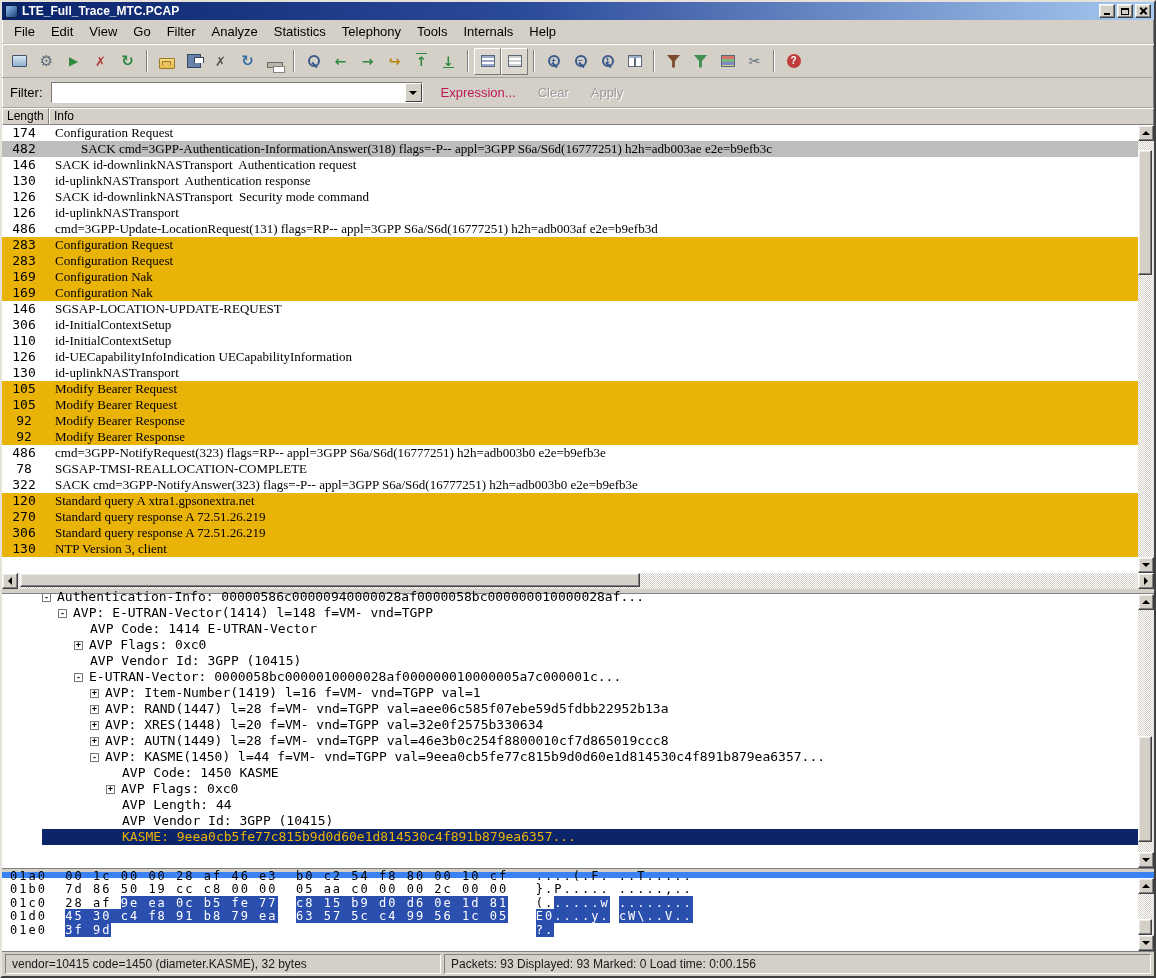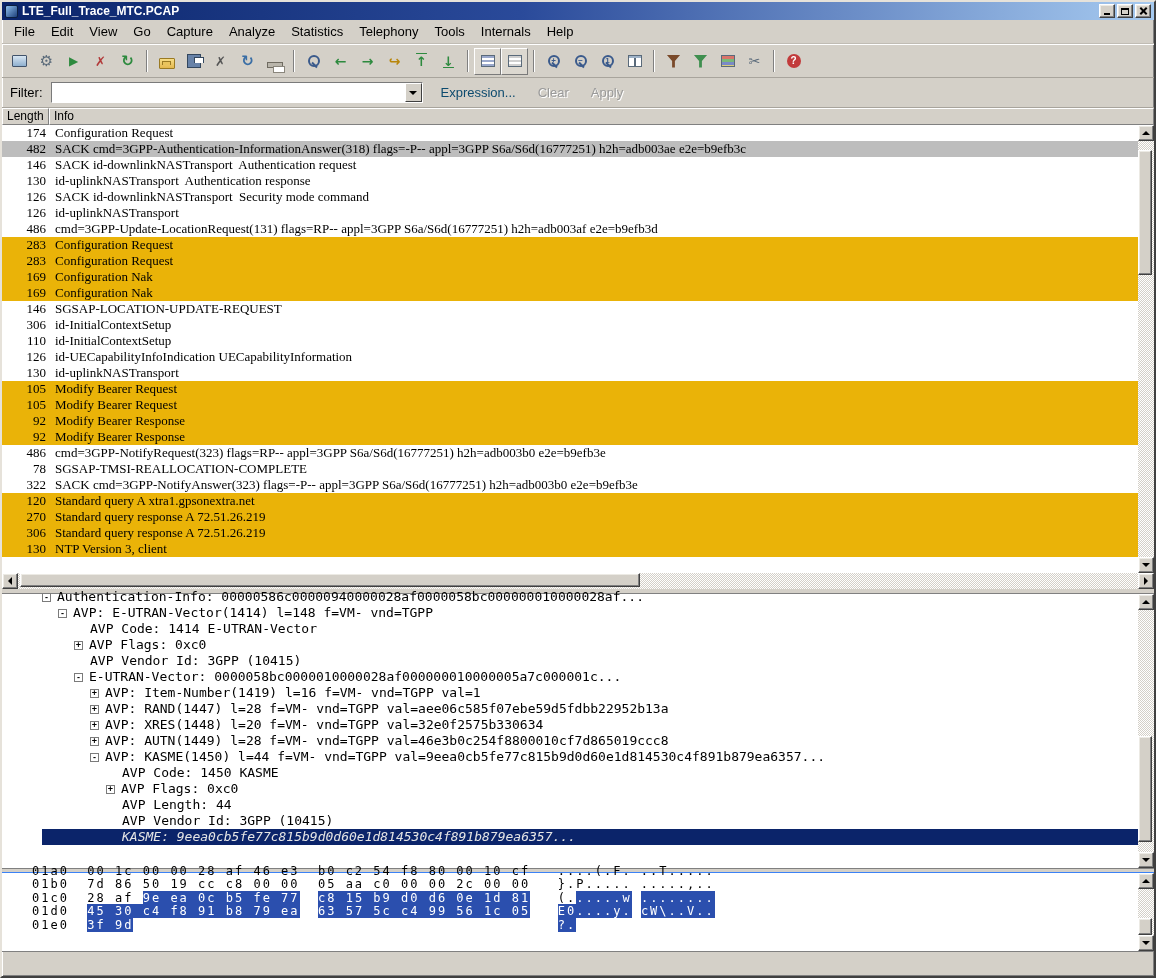--- a/index.html
+++ b/index.html
@@ -100,37 +100,37 @@
   .filter-label { padding:2px 8px 2px 2px; }
   .filter-combo { width:372px; height:21px; background:#fff; display:flex;
     border:1px solid; border-color:#7a7a7a #fff #fff #7a7a7a;
     box-shadow: inset 1px 1px 0 #b8b4ac; }
   .filter-input { flex:1; border:none; outline:none; background:#fff; padding:0 4px;
     font:13px "Liberation Sans",sans-serif; }
   .combo-arrow { width:17px; background:#d4d0c8; border:1px solid; border-color:#fff #404040 #404040 #fff;
     display:flex; align-items:center; justify-content:center; }
   .tri-down { width:0; height:0; border-left:4px solid transparent; border-right:4px solid transparent;
     border-top:4px solid #000; }
-  .filter-btn { margin-left:14px; padding:2px 4px; color:#0c4a6e; }
+  .filter-btn { margin-left:14px; padding:2px 4px; color:#be185d; }
   .filter-btn.disabled { color:#9a9a9a; text-shadow:1px 1px 0 #fff; }
 
   
   .packet-pane { flex:none; display:flex; flex-direction:column; background:#d4d0c8; }
   .pl-header { height:17px; display:flex; flex:none; }
   .hcell { background:#d4d0c8; border:1px solid; border-color:#fff #808080 #808080 #fff;
     font-size:12px; padding:0 4px; line-height:15px; white-space:nowrap; overflow:hidden; }
   .hcell-len { width:47px; flex:none; }
   .hcell-info{ flex:1; }
   .pl-body { height:448px; display:flex; flex:none; background:#fff; }
   .pl-rows { flex:1; overflow:hidden;
     font:13px/16px "DejaVu Sans Mono","Liberation Mono",monospace; color:#000; }
   .pl-row { height:16px; display:flex; white-space:pre; }
   .pl-row.cyan { background:#eab308; }
-  .pl-row.sel  { background:#bdbdbd; }
-  .pl-len { width:44px; flex:none; text-align:right;font-family:Liberation Serif, serif; }
+  .pl-row.sel  { background:#bdbdbd;gap:26px; }
+  .pl-len { width:44px; flex:none; text-align:center; }
   .pl-info{ margin-left:9px; flex:1; overflow:hidden;font-family:Liberation Serif, serif; }
 
   
   .vscroll { width:16px; flex:none; display:flex; flex-direction:column; background:#d4d0c8; }
   .hscroll { height:16px; flex:none; display:flex; background:#d4d0c8; }
   .sb-btn { width:16px; height:16px; flex:none; background:#d4d0c8;
     border:1px solid; border-color:#fff #404040 #404040 #fff;
     box-shadow: inset -1px -1px 0 #808080, inset 1px 1px 0 #eceae4;
     display:flex; align-items:center; justify-content:center; }
   .sb-track { flex:1; position:relative;
@@ -150,27 +150,27 @@
 
   .splitter  { height:4px; flex:none; background:#d4d0c8; }
   .splitter2 { height:3px; flex:none; background:#d4d0c8; }
 
   
   .detail-pane { height:276px; flex:none; display:flex; background:#fff;
     border-top:1px solid #808080; border-bottom:1px solid #808080; }
   .dt-rows { flex:1; overflow:hidden; margin-top:-5px;
     font:13px/16px "DejaVu Sans Mono","Liberation Mono",monospace; color:#000; }
   .dt-row { height:16px; display:flex; align-items:center; white-space:pre; margin-left:40px; }
-  .dt-row.sel { background:#0b246a; color:#e5e5e5;font-style:italic; }
+  .dt-row.sel { background:#0b246a; color:#eab308; }
   .expander { width:9px; height:9px; flex:none; border:1px solid #7b7b7b; background:#fff; color:#000;
     font:bold 9px/7px "Liberation Sans",sans-serif; text-align:center; margin-right:6px; }
 
   
   .hex-pane { height:80px; flex:none; display:flex; background:#fff;
-    border-top:1px solid #3b82f6; border-bottom:1px solid #808080;padding-left:22px; }
+    border-top:6px solid #3b82f6; border-bottom:1px solid #808080; }
   .hx-rows { flex:1; overflow:hidden; margin-top:-8px; padding-left:8px;
     font:12px/13.4px "DejaVu Sans Mono","Liberation Mono",monospace;
     letter-spacing:2px; white-space:pre; color:#000; }
   .hx-row { height:13.4px; }
   .hx-row .hl { background:#2b4fae; color:#fff; }
 
   
   .statusbar { height:24px; flex:none; display:flex; align-items:stretch; gap:3px; padding:2px 3px;
     background:#d4d0c8; font-size:12px; color:#1a1a1a; }
   .sb-panel { border:1px solid; border-color:#808080 #fff #fff #808080;
@@ -195,21 +195,21 @@
     <span class="tb-win-btn">
         <span class="glyph-close"></span>
       </span>
   </div>
 
   <div class="menubar">
       <div class="menu-item">File</div>
       <div class="menu-item">Edit</div>
       <div class="menu-item">View</div>
       <div class="menu-item">Go</div>
-      <div class="menu-item">Capture</div>
+      <div class="menu-item">Filter</div>
       <div class="menu-item">Analyze</div>
       <div class="menu-item">Statistics</div>
       <div class="menu-item">Telephony</div>
       <div class="menu-item">Tools</div>
       <div class="menu-item">Internals</div>
       <div class="menu-item">Help</div>
     </div>
 
   <div class="toolbar">
       <div class="tb-btn">
@@ -418,14 +418,18 @@
         </div>
       <div class="sb-track">
           <div class="sb-thumb" style="bottom:0;height:38%"></div>
         </div>
       <div class="sb-btn">
           <span class="tri-down2"></span>
         </div>
     </div>
   </div>
 
+  <div class="statusbar">
+    <div class="sb-panel sb-left">vendor=10415 code=1450 (diameter.KASME), 32 bytes</div>
+    <div class="sb-panel sb-right">Packets: 93 Displayed: 93 Marked: 0 Load time: 0:00.156</div>
+  </div>
 
 </div>
 
 </body></html>

